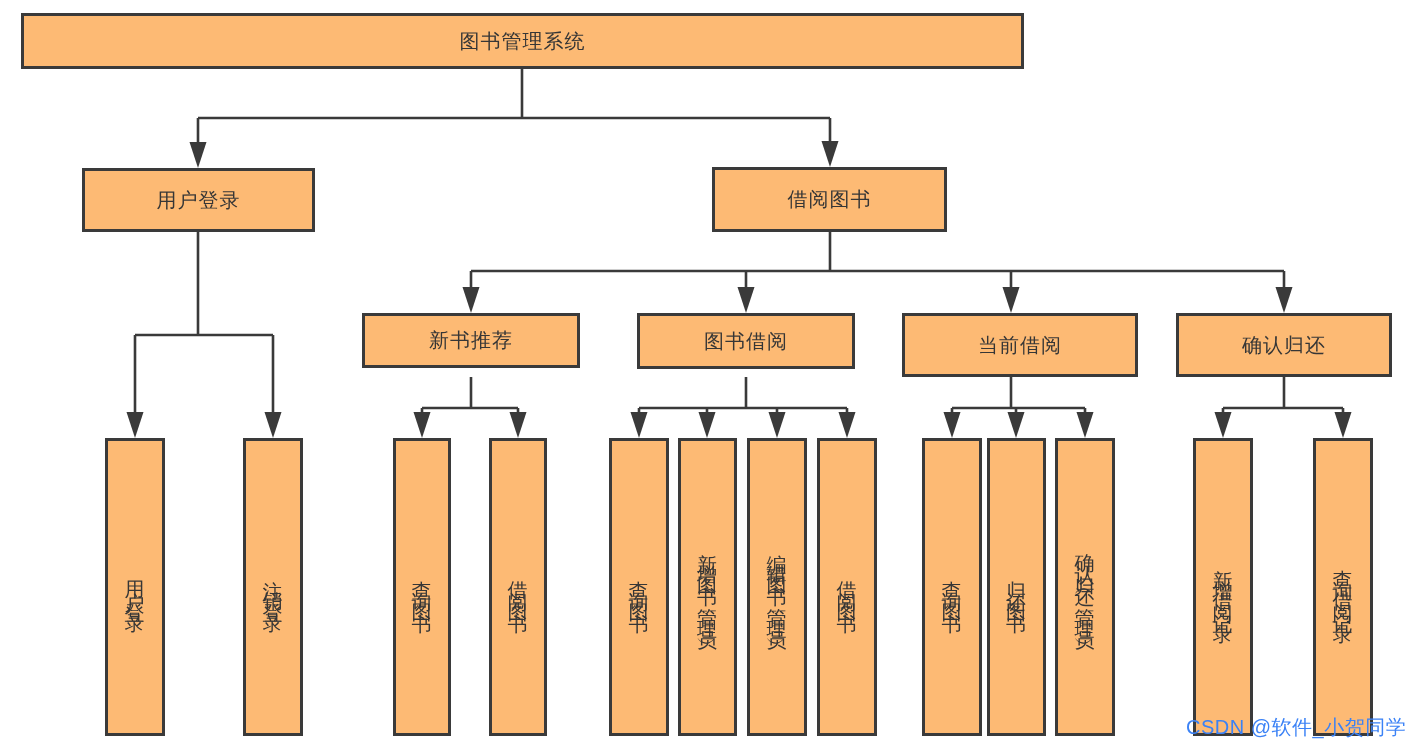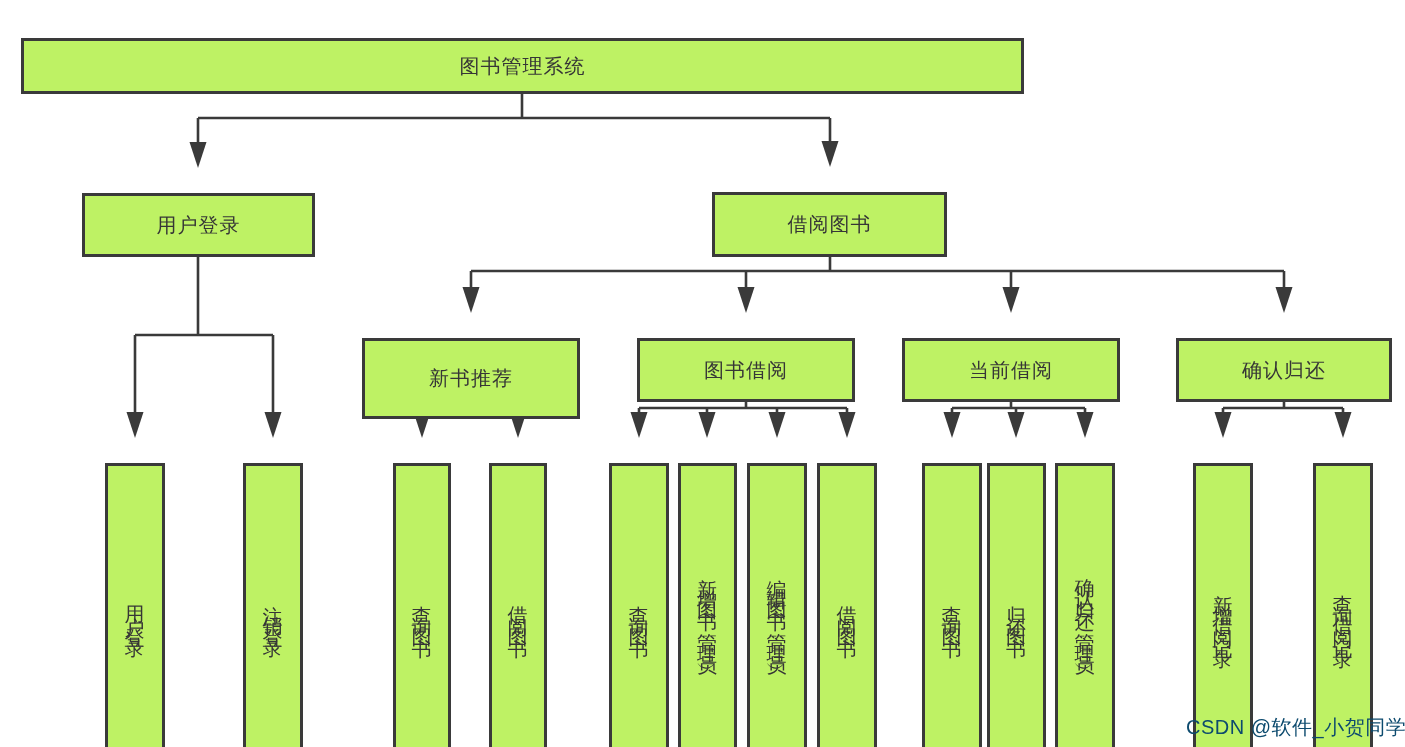--- a/index.html
+++ b/index.html
@@ -2,31 +2,31 @@
 <html><head>
 <meta charset="utf-8">
 <style>
   html,body{margin:0;padding:0;background:#ffffff;}
   .canvas{
     position:relative;width:1405px;height:747px;background:#ffffff;overflow:hidden;
     font-family:"Liberation Sans","DejaVu Sans",sans-serif;color:#333333;
   }
   svg.wires{position:absolute;left:0;top:0;width:1405px;height:747px;z-index:1;}
   .node{
-    position:absolute;box-sizing:border-box;border:3px solid #3a3a3a;background:#bef264;
+    position:absolute;box-sizing:border-box;border:3px solid #3a3a3a;background:#fdba74;
     display:flex;align-items:center;justify-content:center;z-index:2;
-    font-size:20px;letter-spacing:1px;color:#363636;margin-top:25px;
+    font-size:20px;letter-spacing:1px;color:#363636;
   }
   .node.v{
     writing-mode:vertical-rl;text-orientation:mixed;
     font-size:20px;letter-spacing:11px;line-height:1;white-space:nowrap;
   }
   .watermark{
     position:absolute;left:1186px;top:714px;z-index:3;
-    font-size:20px;color:#0c4a6e;letter-spacing:0.5px;white-space:nowrap;
+    font-size:20px;color:#3b82f6;letter-spacing:0.5px;white-space:nowrap;
   }
 </style>
 </head>
 <body>
 
 <div class="canvas">
 
   <svg class="wires" viewBox="0 0 1405 747" xmlns="http://www.w3.org/2000/svg">
     <g stroke="#3a3a3a" stroke-width="2.6" fill="none">
 
@@ -65,23 +65,23 @@
         <path d="M1214.5 412 L1231.5 412 L1223 438 Z"></path>
         <path d="M1334.5 412 L1351.5 412 L1343 438 Z"></path>
       </g>
   </svg>
 
   <div class="node" style="left:21px;top:13px;width:1003px;height:56px">图书管理系统</div>
 
   <div class="node" style="left:82px;top:168px;width:233px;height:64px">用户登录</div>
   <div class="node" style="left:712px;top:167px;width:235px;height:65px">借阅图书</div>
 
-  <div class="node" style="left:362px;top:313px;width:218px;height:81px">新书推荐</div>
-  <div class="node" style="left:637px;top:313px;width:218px;height:64px">图书借阅</div>
-  <div class="node" style="left:902px;top:313px;width:218px;height:64px">当前借阅</div>
+  <div class="node" style="left:362px;top:313px;width:218px;height:55px">新书推荐</div>
+  <div class="node" style="left:637px;top:313px;width:218px;height:56px">图书借阅</div>
+  <div class="node" style="left:902px;top:313px;width:236px;height:64px">当前借阅</div>
   <div class="node" style="left:1176px;top:313px;width:216px;height:64px">确认归还</div>
 
   <div class="node v" style="left:105px;top:438px;width:60px;height:298px">用户登录</div>
   <div class="node v" style="left:243px;top:438px;width:60px;height:298px">注销登录</div>
 
   <div class="node v" style="left:393px;top:438px;width:58px;height:298px">查询图书</div>
   <div class="node v" style="left:489px;top:438px;width:58px;height:298px">借阅图书</div>
 
   <div class="node v" style="left:609px;top:438px;width:60px;height:298px">查询图书</div>
   <div class="node v" style="left:678px;top:438px;width:59px;height:298px">新增图书（管理员）</div>

